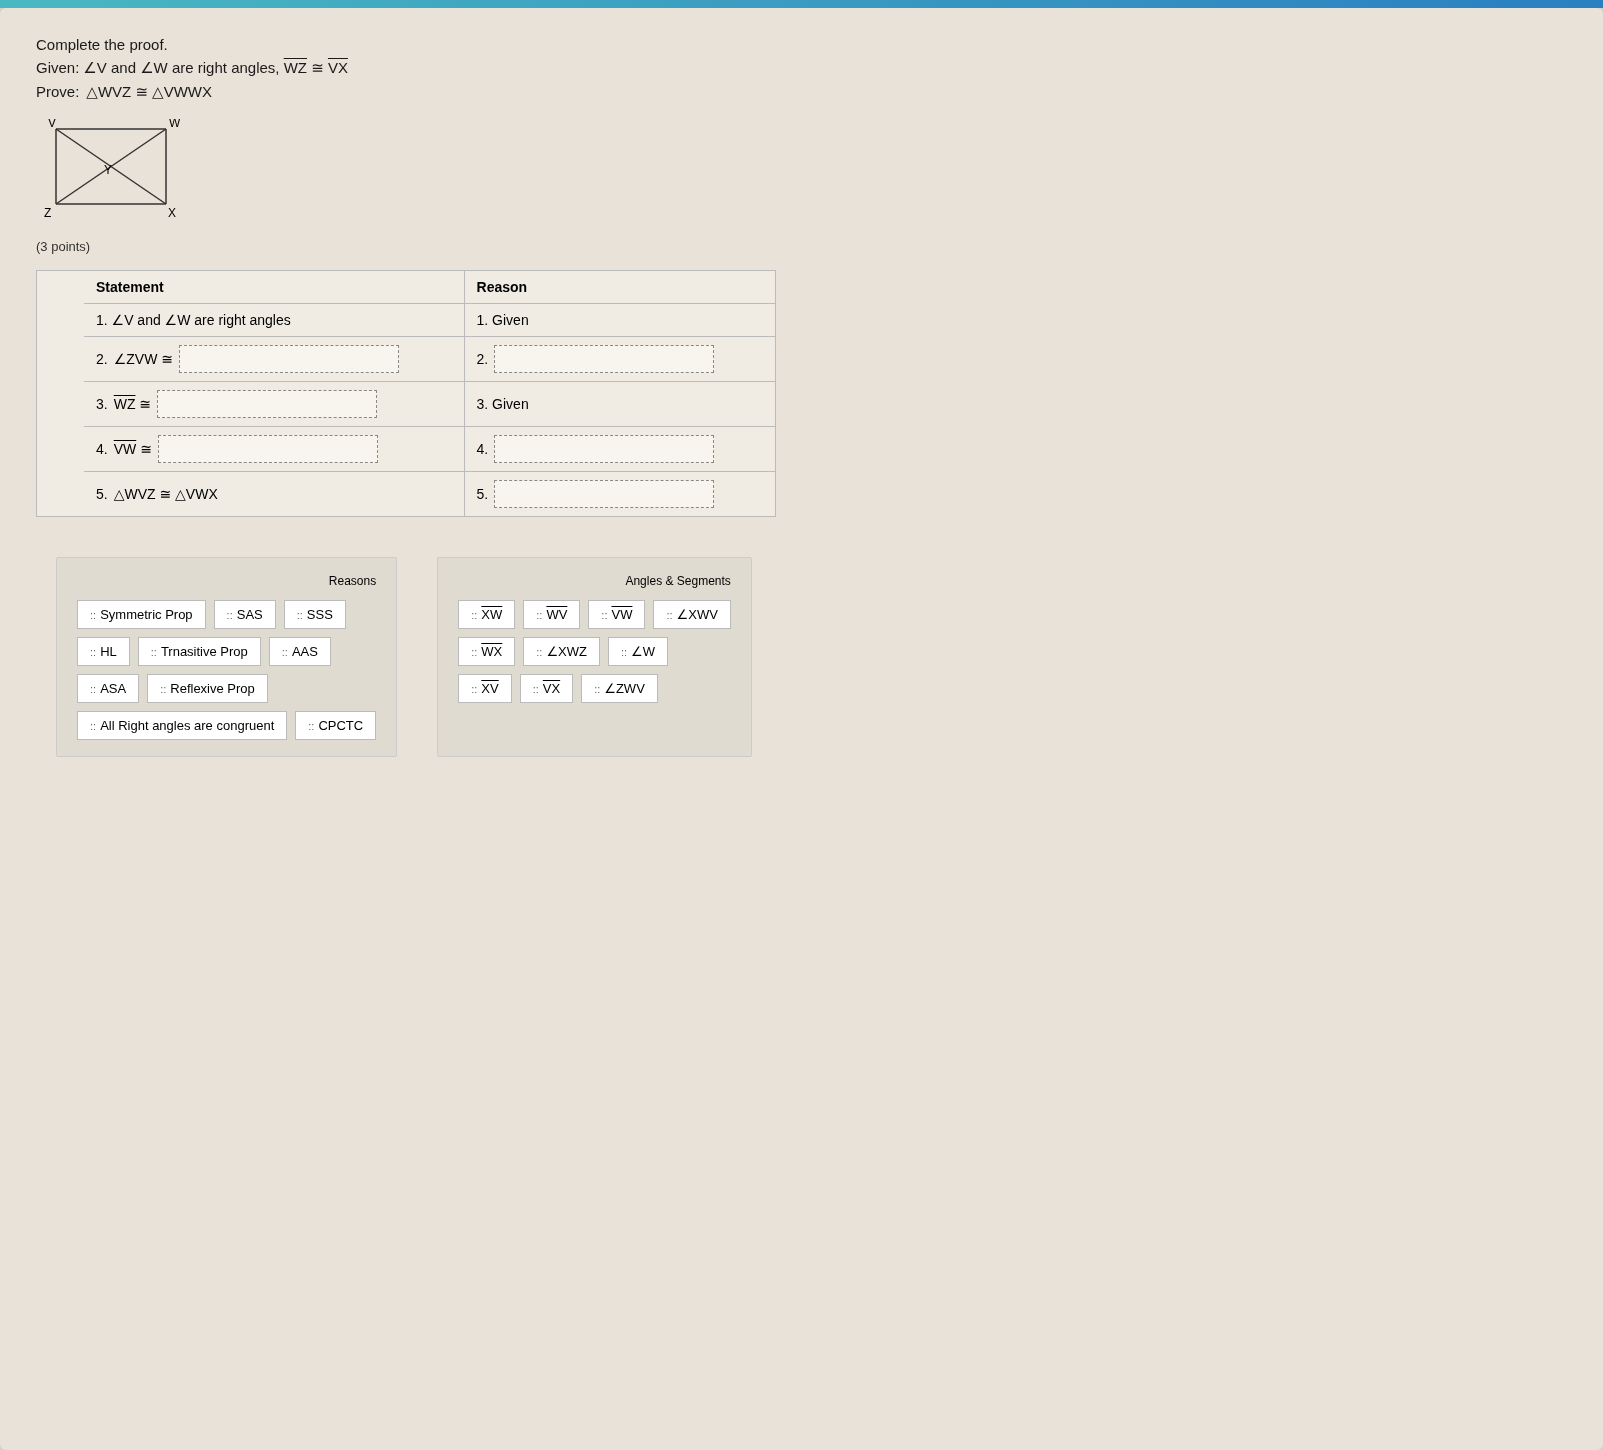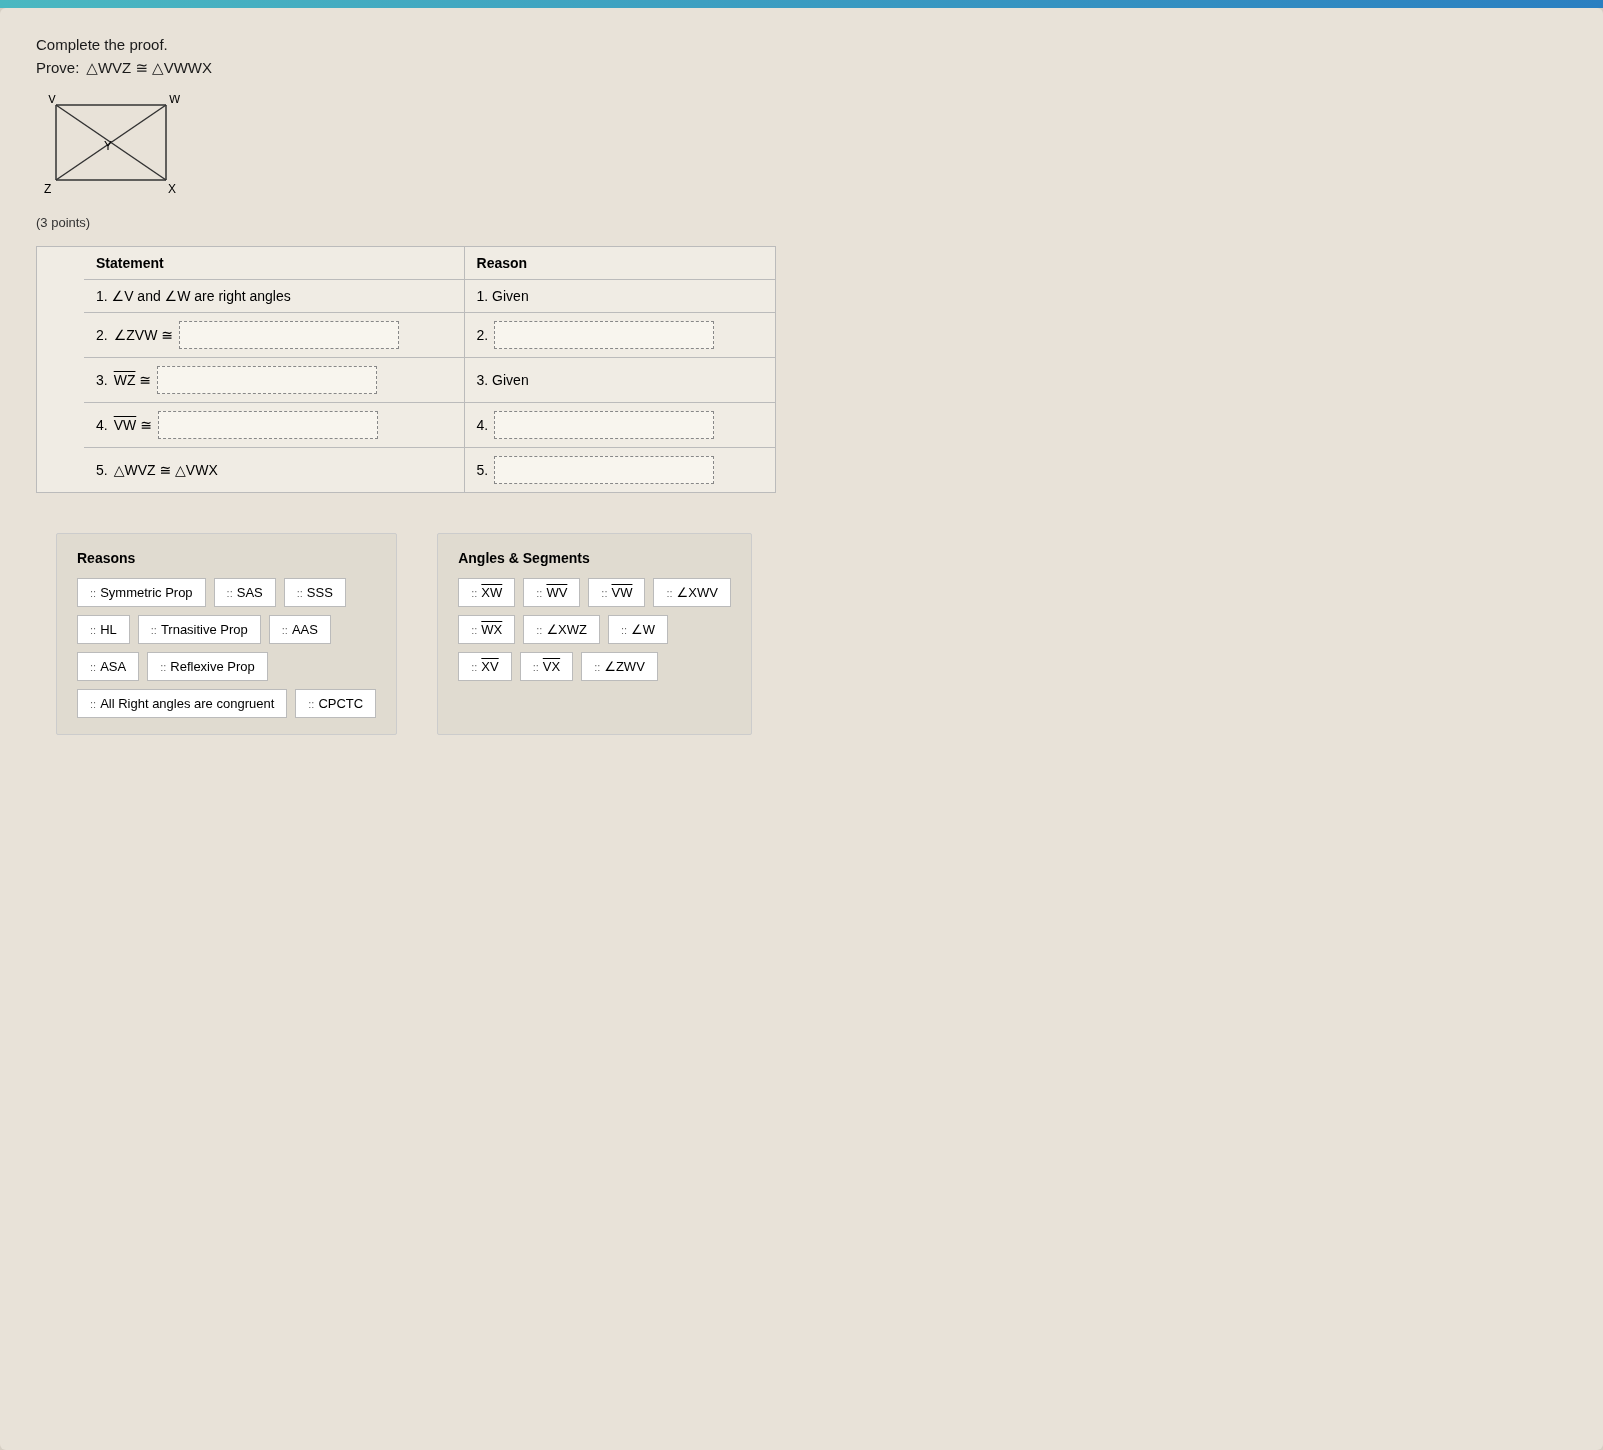--- a/index.html
+++ b/index.html
@@ -111,23 +111,23 @@
       margin-top: 20px;
       padding: 10px 20px;
     }
     .reasons-panel, .angles-panel {
       background: #e0dbd0;
       border: 1px solid #ccc;
       padding: 16px 20px;
       border-radius: 2px;
     }
     .panel-title {
-      text-align: left;
-      font-weight: bold;
-      font-size: 14px;
+      text-align: right;
+      font-weight: normal;
+      font-size: 12px;
       margin-bottom: 12px;
     }
     .drag-btn {
       background: #fff;
       border: 1px solid #bbb;
       padding: 6px 12px;
       font-size: 13px;
       cursor: grab;
       display: flex;
       align-items: center;
@@ -149,20 +149,24 @@
     }
   </style>
 </head>
 <body>
 
 <div class="top-bar"></div>
 <div class="main-content">
 
   <div class="header-section">
     <p>Complete the proof.</p>
+    <p class="given-text">
+      <span>Given:</span>
+      <span>∠V and ∠W are right angles, <span class="overline">WZ</span> ≅ <span class="overline">VX</span></span>
+    </p>
     <p class="prove-text">
       <span>Prove:</span>
       <span>△WVZ ≅ △VWWX</span>
     </p>
   </div>
 
   <div class="triangle-diagram">
     <svg width="160" height="110">
 
       <line x1="20" y1="10" x2="130" y2="10" stroke="#333" stroke-width="1.5"></line>

